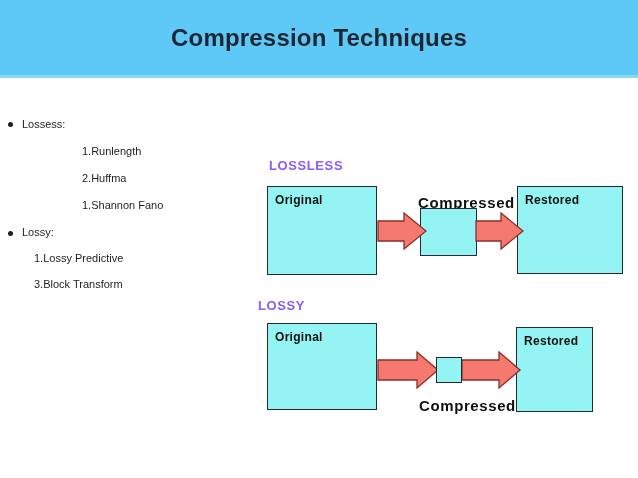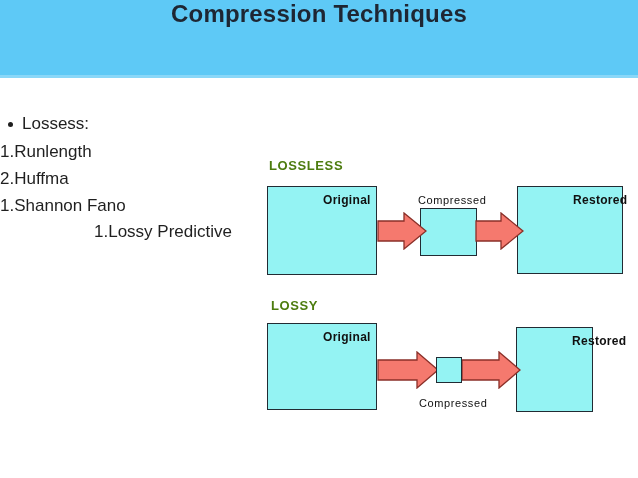--- a/index.html
+++ b/index.html
@@ -10,67 +10,67 @@
     overflow:hidden;
     font-family:"Liberation Sans", sans-serif;
   }
 
   
   .titlebar {
     position:absolute; left:0; top:0;
     width:638px; height:75px;
     background:#5EC9F6;
     border-bottom:3px solid #8AD7F8;
-    display:flex; align-items:flex-start; justify-content:center;
+    display:flex; align-items:center; justify-content:center;
   }
   .titlebar h1 {
     margin:0;
     font-size:24px; font-weight:bold;
     color:#1E2633;
     letter-spacing:0.2px;
   }
 
   
   .outline {
     position:absolute; left:0; top:110px; width:262px;
     color:#1F1F1F;
-    font-size:17px;
+    font-size:11px;
   }
   .bullet-row { position:relative; height:28px; line-height:28px; padding-left:22px; }
   .bullet-dot {
     position:absolute; left:8px; top:12px;
     width:5px; height:5px; border-radius:50%;
     background:#1F1F1F;
   }
   .sub-item { height:27px; line-height:27px; white-space:nowrap; }
-  .sec1 .sub-item { }
+  .sec1 .sub-item { margin-left:82px; }
   .sec2 .bullet-row { height:26px; line-height:26px; }
-  .sec2 .sub-item { margin-left:94px; height:26px; line-height:26px; }
+  .sec2 .sub-item { margin-left:34px; height:26px; line-height:26px; }
 
   
   .dg-heading {
     position:absolute;
     font-size:13px; font-weight:bold;
-    color:#4d7c0f; letter-spacing:0.6px;text-align:right;
+    color:#8b5cf6; letter-spacing:0.6px;text-align:right;
   }
   .dg-box {
     position:absolute;
     background:#94F3F3;
     border:1.5px solid #222B33;
     box-sizing:border-box;
   }
   .dg-box .box-label {
     display:block;
     padding:6px 0 0 7px;
     font-size:12px; font-weight:bold;
-    color:#101010; letter-spacing:0.3px;margin-left:48px;
+    color:#101010; letter-spacing:0.3px;
   }
   .dg-caption {
     position:absolute;
-    font-size:11px; font-weight:normal;
+    font-size:15px; font-weight:bold;
     color:#101010; letter-spacing:0.6px;
     white-space:nowrap;
     text-align:right;
   }
   .dg-arrow { position:absolute; z-index:3; }
   .dg-box.under { z-index:2; }
   .dg-box.over  { z-index:4; }
   svg.arrow-svg polygon { fill:#F5796E; stroke:#8A2F28; stroke-width:1.3; }
 </style>
 </head>
@@ -88,21 +88,26 @@
       <div class="bullet-row">
         <span class="bullet-dot"></span>
         <span>Lossess:</span>
       </div>
       <div class="sub-item">1.Runlength</div>
       <div class="sub-item">2.Huffma</div>
       <div class="sub-item">1.Shannon Fano</div>
     </div>
 
     <div class="sec2">
+      <div class="bullet-row">
+        <span class="bullet-dot"></span>
+        <span>Lossy:</span>
+      </div>
       <div class="sub-item">1.Lossy Predictive</div>
+      <div class="sub-item">3.Block Transform</div>
     </div>
 
   </div>
 
   <div class="dg-heading" style="left:269px; top:158px;">LOSSLESS</div>
 
   <div class="dg-box under" style="left:267px; top:186px; width:110px; height:89px;">
     <span class="box-label">Original</span>
   </div>
 
@@ -119,21 +124,21 @@
   <div class="dg-arrow" style="left:475px; top:212px; width:49px; height:38px;">
     <svg class="arrow-svg" width="49" height="38" viewBox="0 0 49 38">
       <polygon points="1,9 26,9 26,1 48,19 26,37 26,29 1,29"></polygon>
     </svg>
   </div>
 
   <div class="dg-box under" style="left:517px; top:186px; width:106px; height:88px;">
     <span class="box-label">Restored</span>
   </div>
 
-  <div class="dg-heading" style="left:271px; top:298px;">LOSSY</div>
+  <div class="dg-heading" style="left:258px; top:298px;">LOSSY</div>
 
   <div class="dg-box under" style="left:267px; top:323px; width:110px; height:87px;">
     <span class="box-label">Original</span>
   </div>
 
   <div class="dg-arrow" style="left:377px; top:351px; width:62px; height:38px;">
     <svg class="arrow-svg" width="62" height="38" viewBox="0 0 62 38">
       <polygon points="1,9 40,9 40,1 61,19 40,37 40,29 1,29"></polygon>
     </svg>
   </div>

